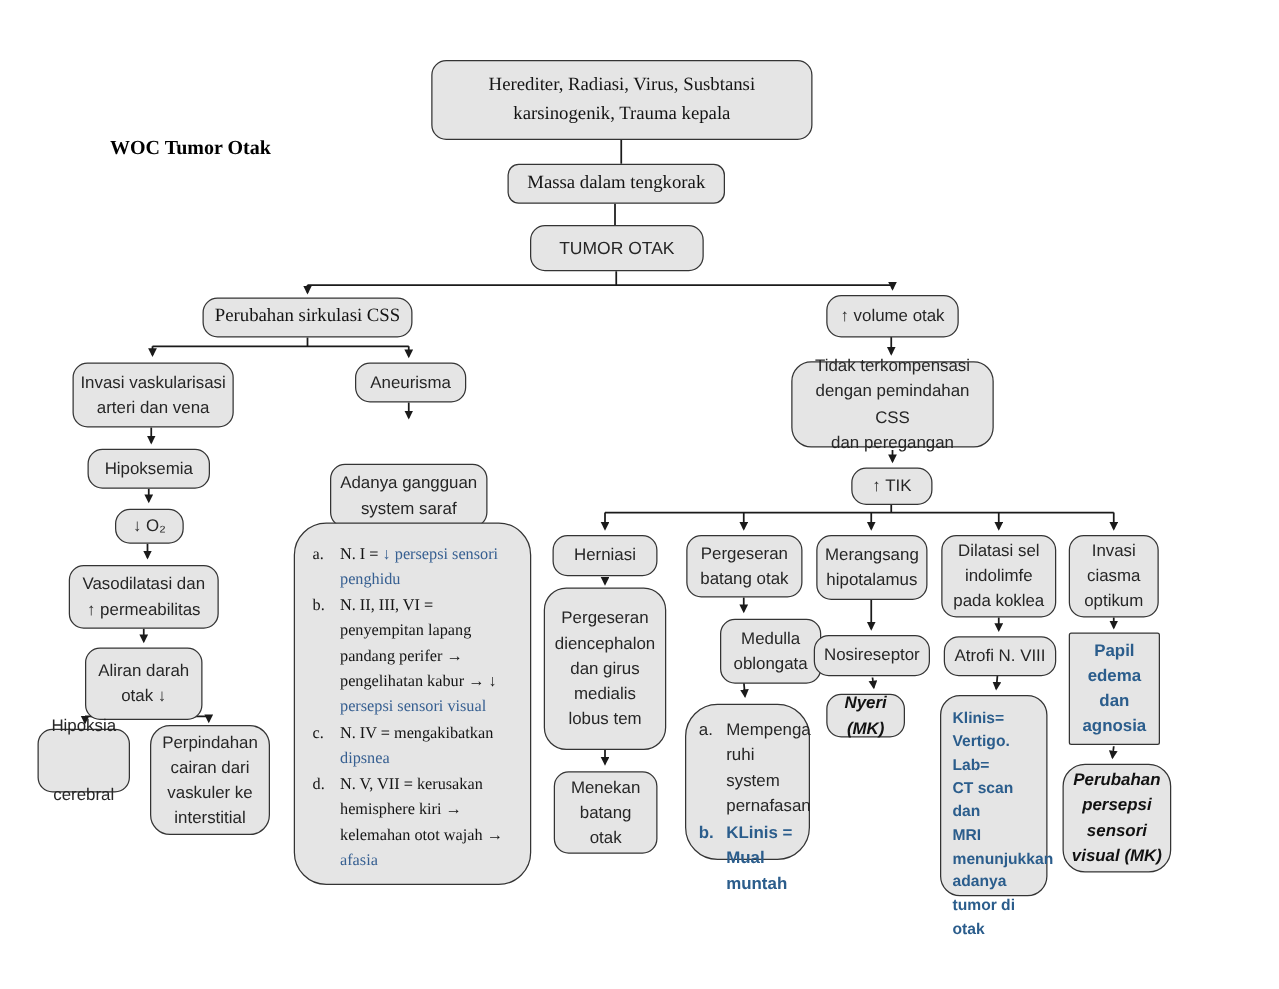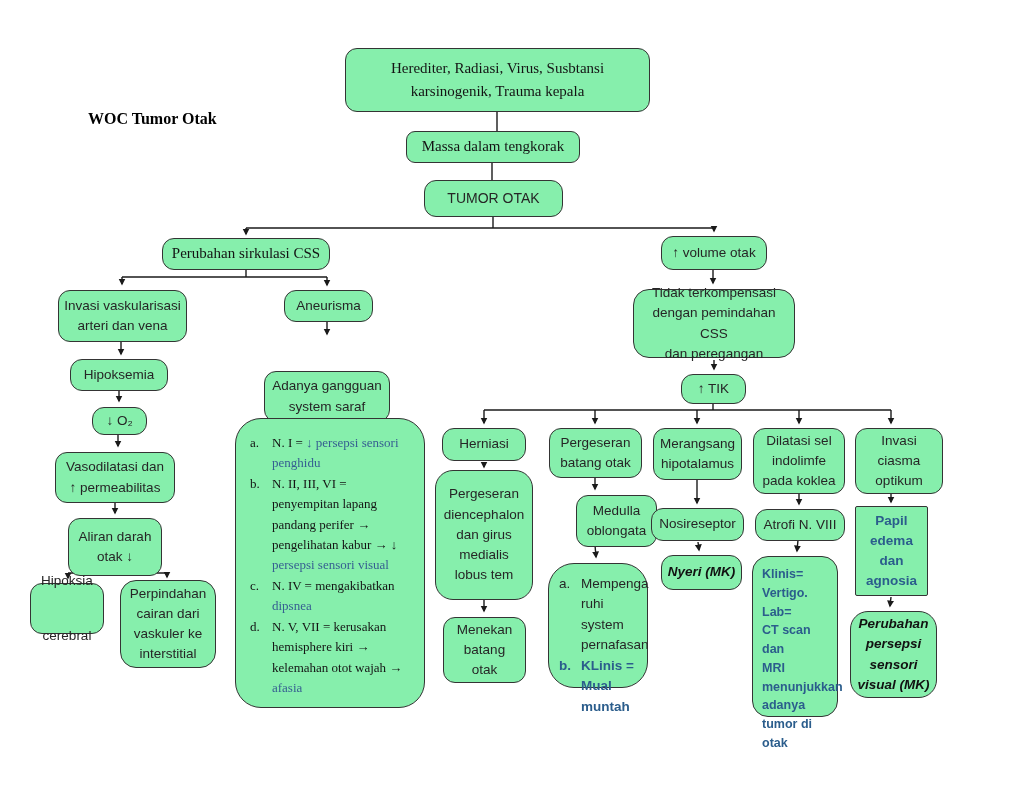--- a/index.html
+++ b/index.html
@@ -1,20 +1,20 @@
 <!DOCTYPE html>
 <html><head>
 <meta charset="utf-8">
 <style>
   html,body{margin:0;padding:0;background:#ffffff;}
   #canvas{position:relative;width:1023px;height:791px;background:#ffffff;overflow:hidden;
           font-family:"Liberation Sans",sans-serif;color:#1c1c1c;}
   .wires{position:absolute;left:0;top:0;width:1023px;height:791px;pointer-events:none;}
   .node{position:absolute;box-sizing:border-box;border:1.5px solid #343434;border-radius:12px;
-        background:#86efac;display:flex;flex-direction:column;align-items:center;justify-content:center;
+        background:#e5e5e5;display:flex;flex-direction:column;align-items:center;justify-content:center;
         text-align:center;padding:2px 4px;}
   .sans{font-family:"Liberation Sans",sans-serif;font-size:13.5px;line-height:1.5;color:#262626;}
   .serif{font-family:"Liberation Serif",serif;font-size:15px;line-height:1.55;color:#141414;}
   .ln{display:block;}
   .big-radius{border-radius:26px;}
   .left-align{align-items:flex-start;text-align:left;}
   .blue{color:#2b5d8c;font-weight:bold;}
   .serif-blue{color:#365f91;}
   .bold-italic{font-weight:bold;font-style:italic;color:#111;}
   .title{position:absolute;font-family:"Liberation Serif",serif;font-weight:bold;font-size:16px;color:#000;}
@@ -185,21 +185,21 @@
     <span class="ln">Merangsang</span>
     <span class="ln">hipotalamus</span>
   </div>
 
   <div class="node sans" style="left:753px;top:428px;width:92px;height:66px;">
     <span class="ln">Dilatasi sel</span>
     <span class="ln">indolimfe</span>
     <span class="ln">pada koklea</span>
   </div>
 
-  <div class="node sans" style="left:855px;top:428px;width:88px;height:66px;justify-content:center;">
+  <div class="node sans" style="left:855px;top:428px;width:72px;height:66px;justify-content:center;">
     <span class="ln">Invasi</span>
     <span class="ln">ciasma</span>
     <span class="ln">optikum</span>
   </div>
 
   <div class="node sans" style="left:435px;top:470px;width:98px;height:130px;border-radius:18px;">
     <span class="ln">Pergeseran</span>
     <span class="ln">diencephalon</span>
     <span class="ln">dan girus</span>
     <span class="ln">medialis</span>
@@ -225,21 +225,21 @@
     <div class="li blue">
       <span class="lbl">b.</span>
       <span>KLinis = Mual muntah</span>
     </div>
   </div>
 
   <div class="node sans" style="left:651px;top:508px;width:93px;height:33px;">
     <span>Nosireseptor</span>
   </div>
 
-  <div class="node sans bold-italic" style="left:661px;top:555px;width:81px;height:35px;">
+  <div class="node sans bold-italic" style="left:661px;top:555px;width:63px;height:35px;">
     <span>Nyeri (MK)</span>
   </div>
 
   <div class="node sans" style="left:755px;top:509px;width:90px;height:32px;">
     <span>Atrofi N. VIII</span>
   </div>
 
   <div class="node sans blue left-align" style="left:752px;top:556px;width:86px;height:161px;font-size:12.5px;padding:8px 4px 6px 9px;justify-content:flex-start;border-radius:16px;">
     <span class="ln">Klinis=</span>
     <span class="ln">Vertigo. Lab=</span>

